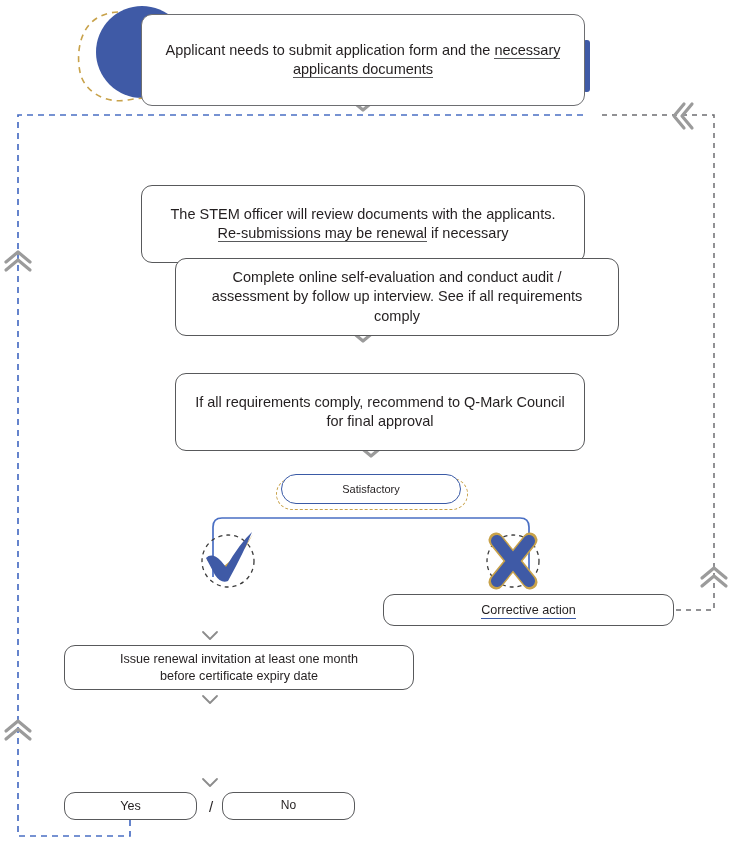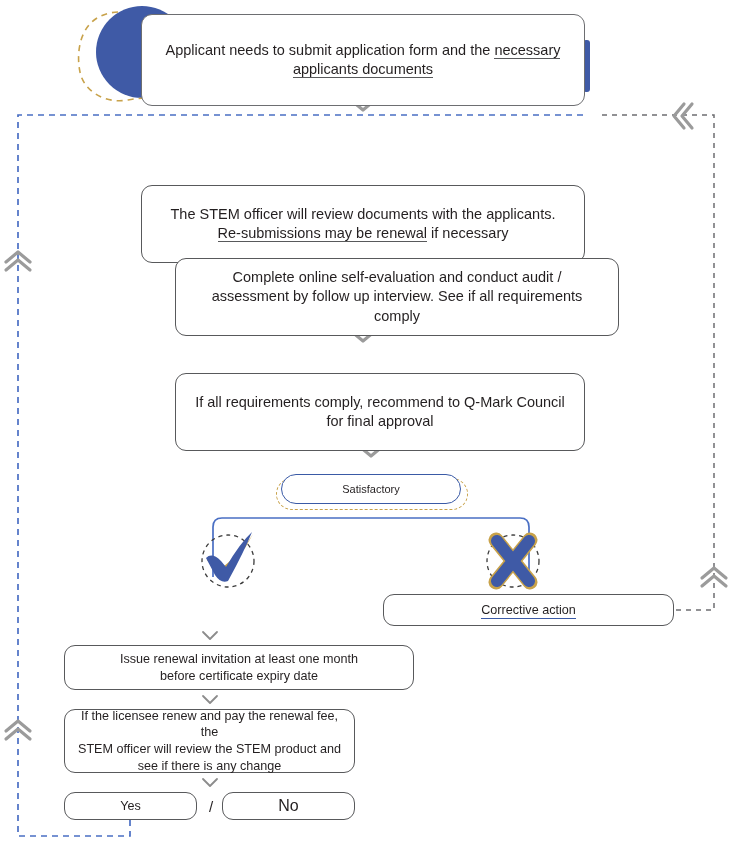--- a/index.html
+++ b/index.html
@@ -67,21 +67,21 @@
     border:1.5px dashed #c8a24a;
     border-radius:17px;
     z-index:2;
   }
 
   
   #box-certificate{ left:64px; top:594px; width:291px; height:32px; font-size:12.6px;}
   #box-renewal    { left:64px; top:645px; width:350px; height:45px; font-size:12.6px;}
   #box-licensee   { left:64px; top:709px; width:291px; height:64px; font-size:12.6px;}
   #box-yes        { left:64px; top:792px; width:133px; height:28px; font-size:12.6px;}
-  #box-no         { left:222px; top:792px; width:133px; height:28px; font-size:16px;}
+  #box-no         { left:222px; top:792px; width:133px; height:28px; font-size:12px;}
   #slash{
     position:absolute; left:200px; top:792px; width:22px; height:28px;
     display:flex; align-items:center; justify-content:center;
     font-size:15px; color:#231f20;
   }
 
   
   #box-corrective{ left:383px; top:594px; width:291px; height:32px; font-size:12.6px;}
 
   
@@ -208,23 +208,20 @@
   <div id="pill-dash"></div>
   <div class="node" id="pill-satisfactory">
     <span class="txt">Satisfactory</span>
   </div>
 
 
   <div class="node" id="box-renewal">
     <span class="txt"><span>Issue renewal invitation at least one month</span><br><span>before certificate expiry date</span></span>
   </div>
 
-  <div class="node" id="box-licensee">
-    <span class="txt"><span>If the licensee renew and pay the renewal fee, the</span><br><span>STEM officer will review the STEM product and</span><br><span>see if there is any change</span></span>
-  </div>
 
   <div class="node" id="box-yes">
     <span class="txt">Yes</span>
   </div>
 
   <div id="slash">/</div>
 
   <div class="node" id="box-no">
     <span class="txt">No</span>
   </div>

